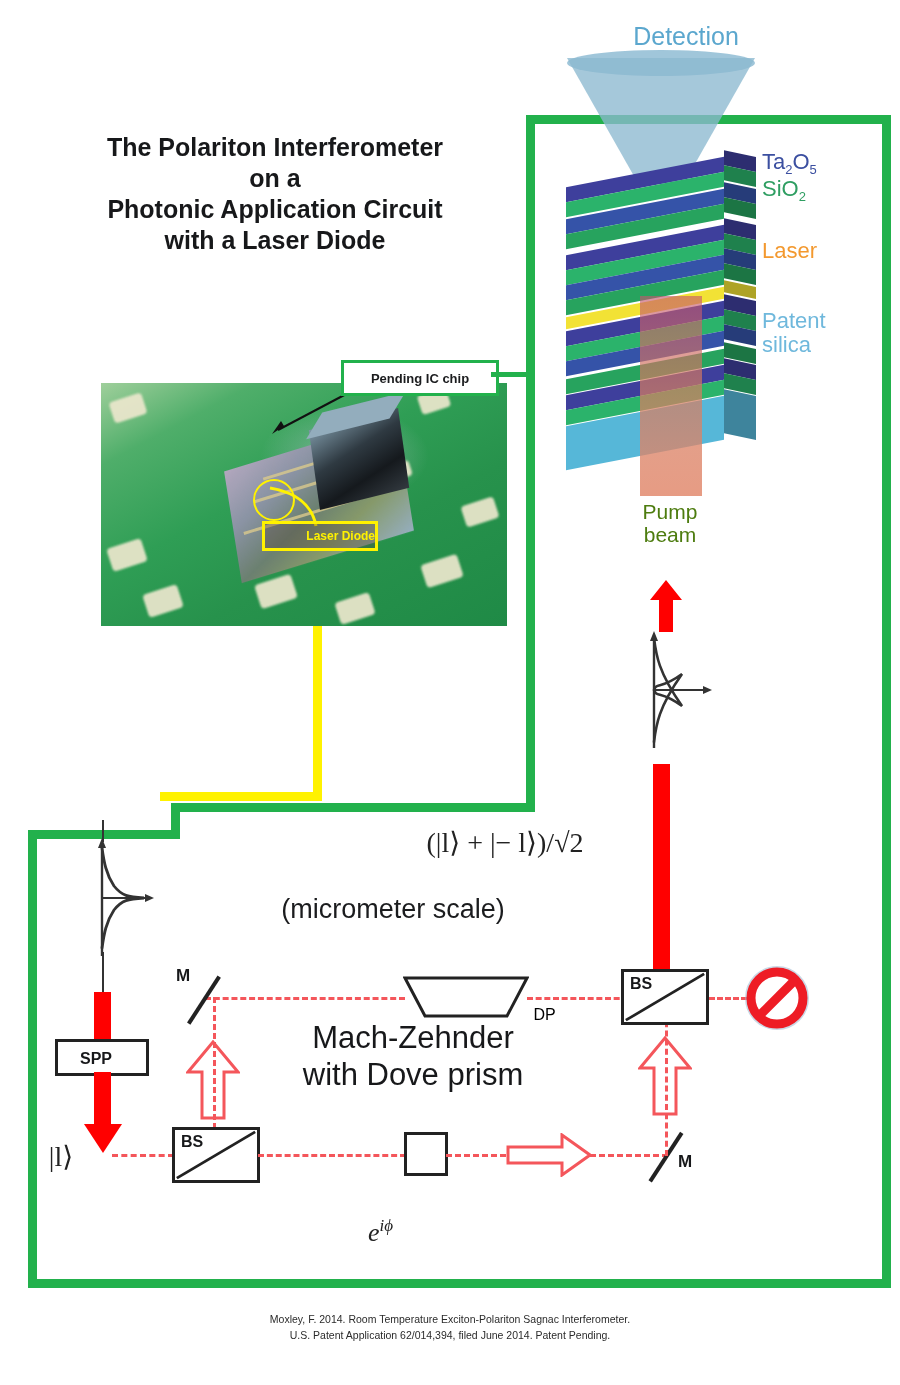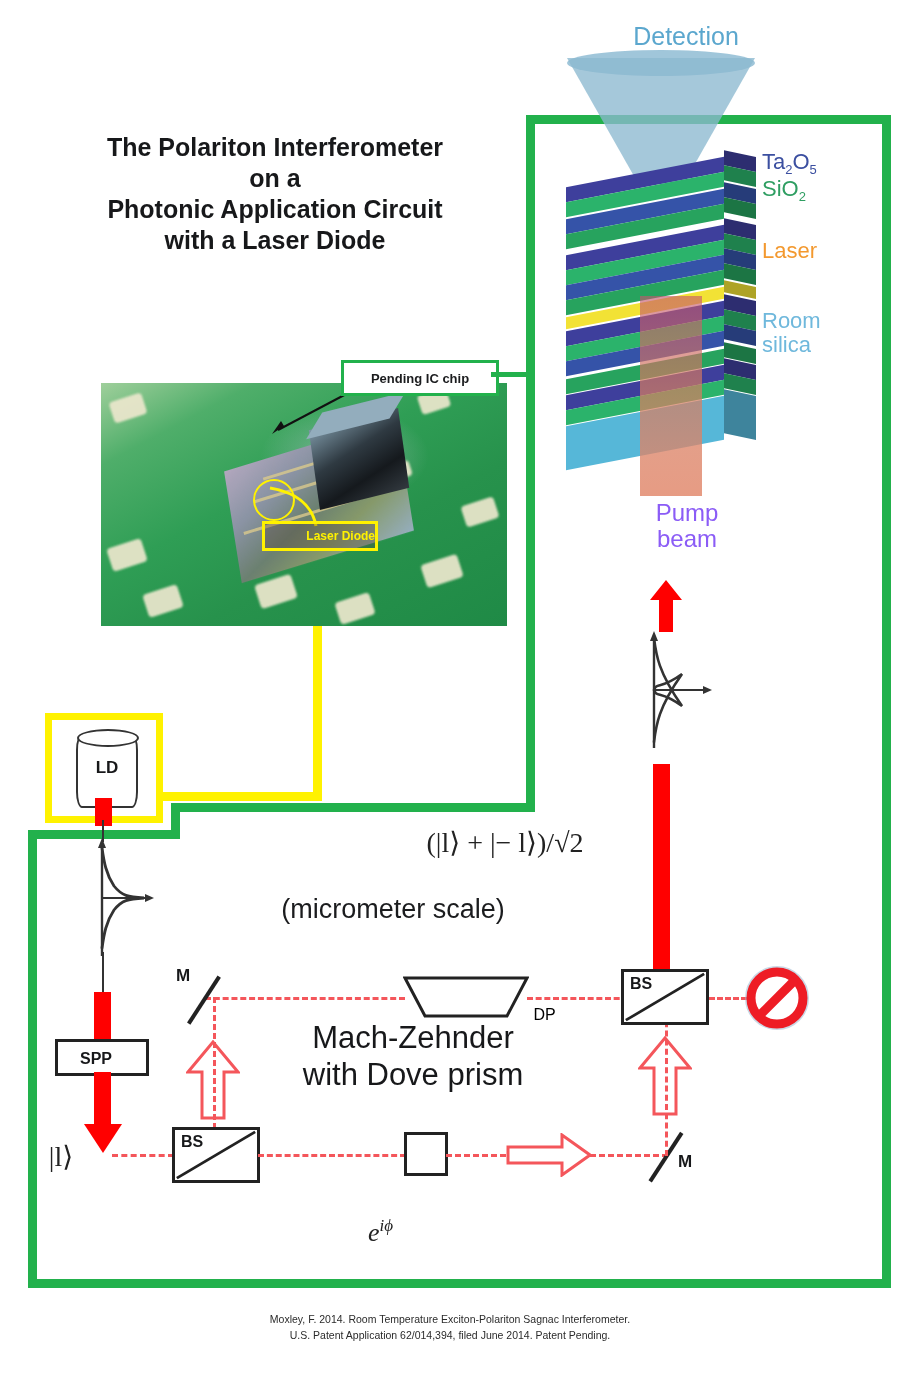--- a/index.html
+++ b/index.html
@@ -53,22 +53,22 @@
   .c-blue2{background:#3553A8;}
   .c-green{background:#27A35E;}
   .c-green2{background:#2BB36B;}
   .c-yellow{background:#F2E235;}
   .c-silica{background:#56B7D8;}
   #pumpcol{
     left:640px;top:296px;width:62px;height:200px;
     background:linear-gradient(180deg,rgba(196,84,110,.62) 0%,rgba(212,124,96,.70) 45%,rgba(226,138,110,.85) 100%);
   }
   #pump-label{
-    left:617px;top:500px;width:140px;text-align:center;
-    font-size:24px;color:#8b5cf6;line-height:1.1;
+    left:600px;top:500px;width:140px;text-align:center;
+    font-size:21px;color:#4d7c0f;line-height:1.1;
   }
   #pump-arrow{left:648px;top:580px;}
 
   
   #photo{
     left:101px;top:383px;width:406px;height:243px;
     background:
       radial-gradient(ellipse 120px 70px at 60% 30%, rgba(190,200,210,.55), rgba(0,0,0,0) 70%),
       linear-gradient(152deg,#9fcf9b 0%,#4fae6a 18%,#2f9e55 42%,#27924c 64%,#1f8a46 100%);
     overflow:hidden;
@@ -217,21 +217,21 @@
     <div class="slab c-green2" style="top:227px;"></div>
     <div class="slab c-silica" style="top:243px;height:44px;"></div>
   </div>
   <div class="abs" id="pumpcol"></div>
 
   <div class="abs" id="mat-labels">
     <div class="mat ta">Ta<sub>2</sub>O<sub>5</sub></div>
     <div class="mat si">SiO<sub>2</sub></div>
     <div class="mat me">Laser</div>
     <div class="mat fs">
-      <span>Room</span><br>
+      <span>Patent</span><br>
       <span>silica</span>
     </div>
   </div>
 
   <div class="abs" id="pump-label">
     <span>Pump</span><br>
     <span>beam</span>
   </div>
 
   <div class="abs" id="pump-arrow">
@@ -283,27 +283,20 @@
 
   <div class="abs" style="left:268px;top:486px;">
     <svg width="60" height="42" viewBox="0 0 60 42">
       <path d="M2,2 C26,6 44,18 48,40" fill="none" stroke="#FFF200" stroke-width="3"></path>
     </svg>
   </div>
   <div class="abs" id="laser-call">
     <span>Laser Diode</span>
   </div>
 
-  <div class="abs" id="ld-box">
-    <div id="ld-cyl">
-      <div class="cap"></div>
-      <div id="ld-text">LD</div>
-    </div>
-    <div id="ld-emit"></div>
-  </div>
 
   <div class="abs" style="left:102px;top:820px;width:0;height:22px;border-left:2px solid #333;"></div>
   <div class="abs" style="left:88px;top:838px;">
     <svg width="76" height="120" viewBox="0 0 76 120">
       <line x1="14" y1="118" x2="14" y2="6" stroke="#333" stroke-width="2.4"></line>
       <polygon points="14,0 10,10 18,10" fill="#333"></polygon>
       <line x1="14" y1="60" x2="60" y2="60" stroke="#333" stroke-width="2.2"></line>
       <polygon points="66,60 57,56 57,64" fill="#333"></polygon>
       <path d="M14,110 C16,96 18,84 26,72 C34,62 40,61 56,60 C40,59 34,58 26,48 C18,36 16,24 14,10" fill="none" stroke="#333" stroke-width="2.8" stroke-linecap="round"></path>
     </svg>

